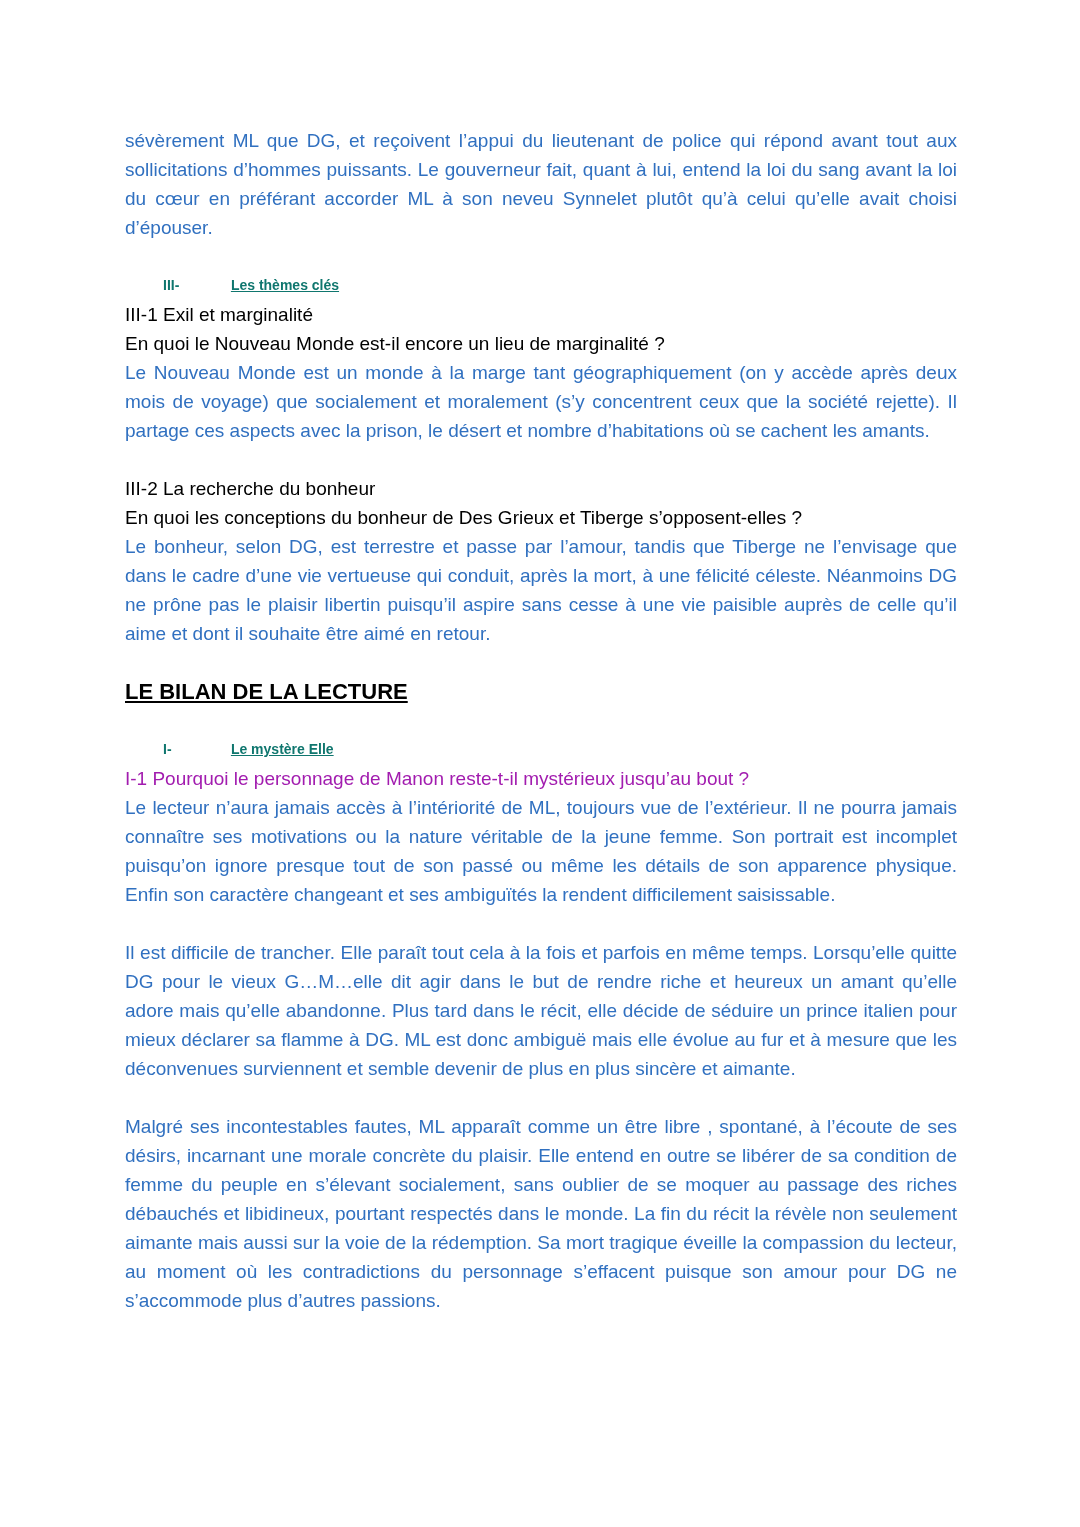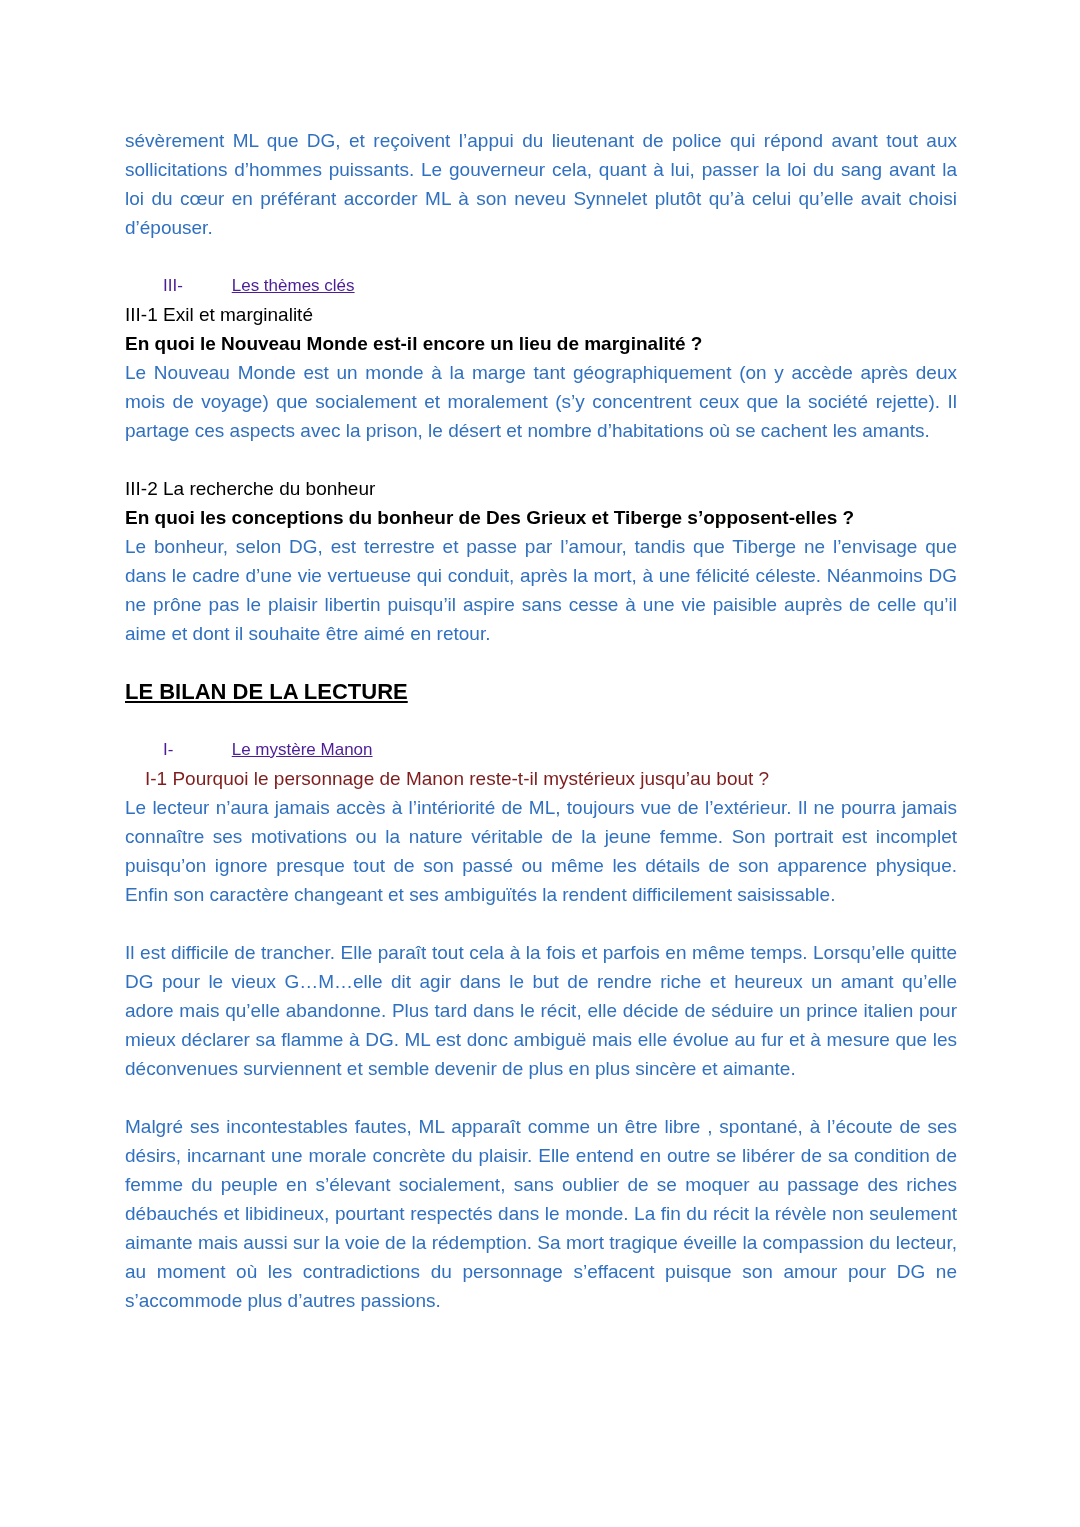--- a/index.html
+++ b/index.html
@@ -17,44 +17,44 @@
     font-size: 19px;
     line-height: 29px;
     color: #000000;
   }
   p { margin: 0; }
   .gap { height: 29px; }
   .answer {
     color: var(--answer-color, #3070c0);
     text-align: justify;
   }
-  .question { text-align: justify; color: #000000; font-weight: bold; }
+  .question { text-align: justify; color: #000000; }
   .subtitle { color: #000000; }
-  .plain-title { text-align: justify; color: #7f1d1d; margin-left: 20px; }
+  .plain-title { text-align: justify; color: #a21caf; }
   .num-heading {
-    font-weight: normal;
-    font-size: 17px;
+    font-weight: bold;
+    font-size: 14px;
     padding-left: 38px;
-    color: #4c1d95;
+    color: #0f766e;
   }
   .num-heading .num { display: inline-block; min-width: 64px; }
   .num-heading .label { text-decoration: underline; }
   .bilan-heading {
     font-weight: bold;
     font-size: 22px;
     text-decoration: underline;
     color: #000000;
   }
 </style>
 </head>
 <body>
 
 <div class="page">
 
-  <p class="answer">sévèrement ML que DG, et reçoivent l’appui du lieutenant de police qui répond avant tout aux sollicitations d’hommes puissants. Le gouverneur cela, quant à lui, passer la loi du sang avant la loi du cœur en préférant accorder ML à son neveu Synnelet plutôt qu’à celui qu’elle avait choisi d’épouser.</p>
+  <p class="answer">sévèrement ML que DG, et reçoivent l’appui du lieutenant de police qui répond avant tout aux sollicitations d’hommes puissants. Le gouverneur fait, quant à lui, entend la loi du sang avant la loi du cœur en préférant accorder ML à son neveu Synnelet plutôt qu’à celui qu’elle avait choisi d’épouser.</p>
 
   <div class="gap"></div>
 
   <h2 class="num-heading">
     <span class="num">III-</span>
     <span class="label">Les thèmes clés</span>
   </h2>
 
   <p class="subtitle">III-1 Exil et marginalité</p>
   <p class="question">En quoi le Nouveau Monde est-il encore un lieu de marginalité ?</p>
@@ -67,21 +67,21 @@
   <p class="answer">Le bonheur, selon DG, est terrestre et passe par l’amour, tandis que Tiberge ne l’envisage que dans le cadre d’une vie vertueuse qui conduit, après la mort, à une félicité céleste. Néanmoins DG ne prône pas le plaisir libertin puisqu’il aspire sans cesse à une vie paisible auprès de celle qu’il aime et dont il souhaite être aimé en retour.</p>
 
   <div class="gap"></div>
 
   <h1 class="bilan-heading">LE BILAN DE LA LECTURE</h1>
 
   <div class="gap"></div>
 
   <h2 class="num-heading">
     <span class="num">I-</span>
-    <span class="label">Le mystère Manon</span>
+    <span class="label">Le mystère Elle</span>
   </h2>
 
   <p class="plain-title">I-1 Pourquoi le personnage de Manon reste-t-il mystérieux jusqu’au bout ?</p>
   <p class="answer">Le lecteur n’aura jamais accès à l’intériorité de ML, toujours vue de l’extérieur. Il ne pourra jamais connaître ses motivations ou la nature véritable de la jeune femme. Son portrait est incomplet puisqu’on ignore presque tout de son passé ou même les détails de son apparence physique. Enfin son caractère changeant et ses ambiguïtés la rendent difficilement saisissable.</p>
 
   <div class="gap"></div>
 
   <p class="answer">Il est difficile de trancher. Elle paraît tout cela à la fois et parfois en même temps. Lorsqu’elle quitte DG pour le vieux G…M…elle dit agir dans le but de rendre riche et heureux un amant qu’elle adore mais qu’elle abandonne. Plus tard dans le récit, elle décide de séduire un prince italien pour mieux déclarer sa flamme à DG. ML est donc ambiguë mais elle évolue au fur et à mesure que les déconvenues surviennent et semble devenir de plus en plus sincère et aimante.</p>
 
   <div class="gap"></div>

